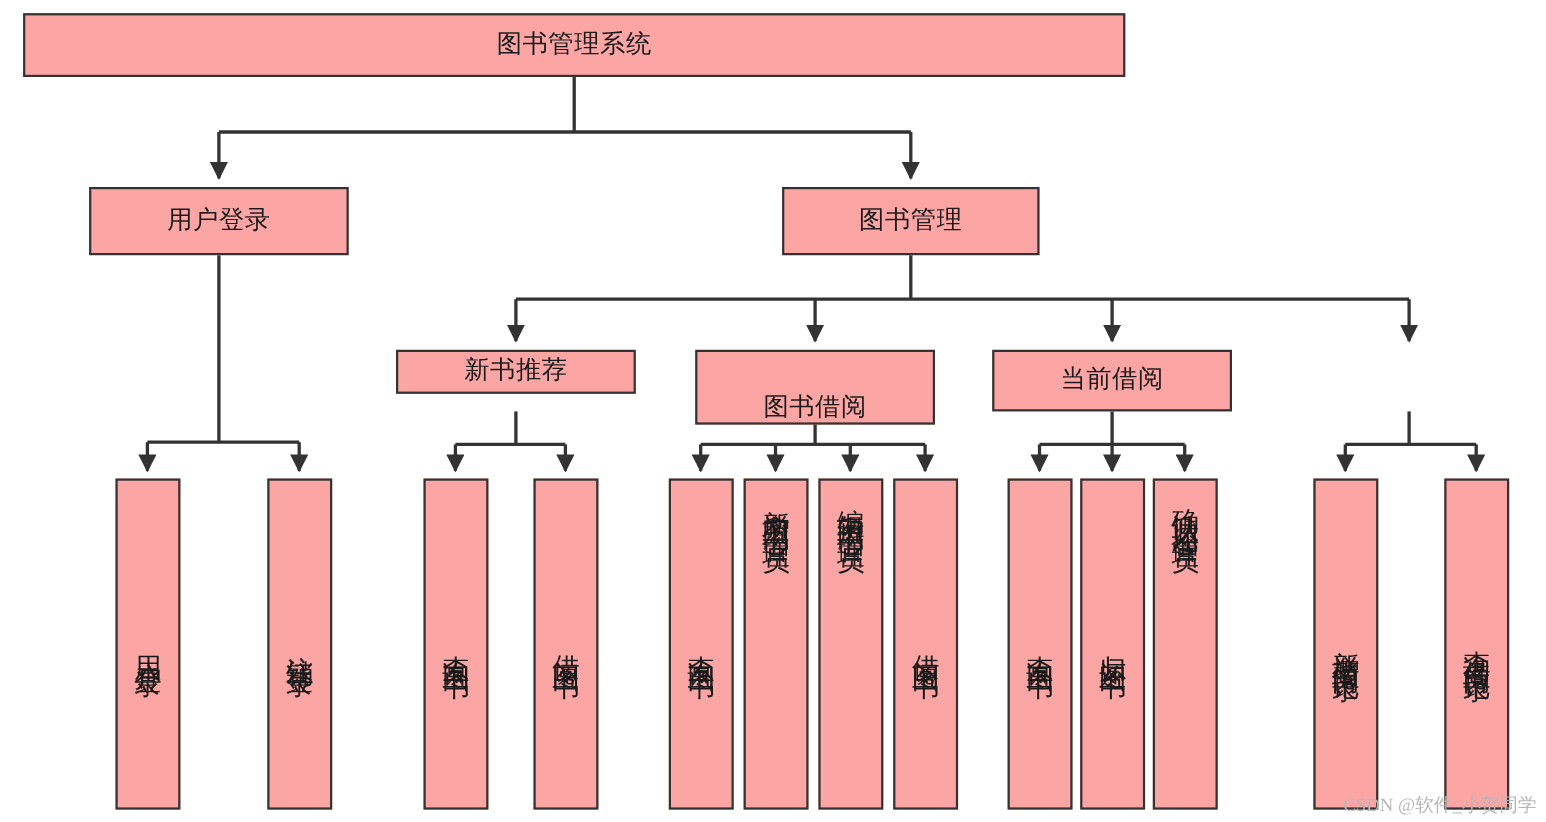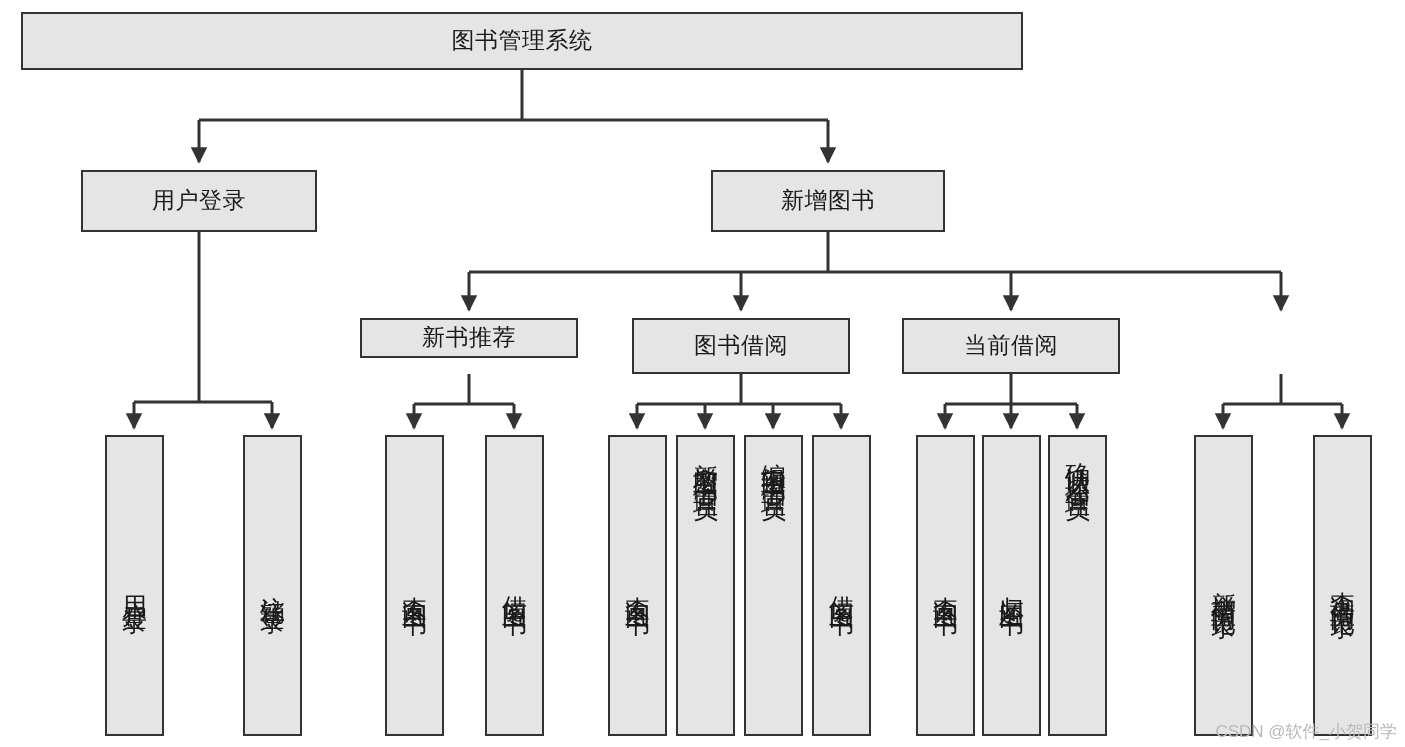--- a/index.html
+++ b/index.html
@@ -21,21 +21,21 @@
     position: absolute;
     left: 0;
     top: 0;
     width: 1405px;
     height: 747px;
     pointer-events: none;
   }
   .node {
     position: absolute;
     box-sizing: border-box;
-    background: #e5e5e5;
+    background: #fca5a5;
     border: 2.5px solid #333333;
     display: flex;
     align-items: center;
     justify-content: center;
     color: #1a1a1a;
     z-index: 2;
   }
   .node .lbl {
     display: block;
     text-align: center;
@@ -69,21 +69,21 @@
     padding-top: 0;
   }
   .watermark {
     position: absolute;
     right: 8px;
     bottom: 4px;
     font-size: 17px;
     color: #b8b8b8;
     z-index: 5;
     white-space: nowrap;
-    font-family: Liberation Sans, sans-serif;
+    font-family: Liberation Serif, serif;
   }
 </style>
 </head>
 <body>
 
 <div id="canvas">
 
   <svg id="edges" viewBox="0 0 1405 747">
     <defs>
       <marker id="arrow" viewBox="0 0 10 10" refX="9" refY="5" markerWidth="5.5" markerHeight="5.5" orient="auto-start-reverse">
@@ -135,27 +135,27 @@
   </svg>
 
   <div class="node root horiz" style="left:21px; top:12px; width:1002px; height:58px;">
     <span class="lbl">图书管理系统</span>
   </div>
 
   <div class="node horiz" style="left:81px; top:170px; width:236px; height:62px;">
     <span class="lbl">用户登录</span>
   </div>
   <div class="node horiz" style="left:711px; top:170px; width:234px; height:62px;">
-    <span class="lbl">新增图书</span>
+    <span class="lbl">图书管理</span>
   </div>
 
   <div class="node horiz" style="left:360px; top:318px; width:218px; height:40px;">
     <span class="lbl">新书推荐</span>
   </div>
-  <div class="node horiz" style="left:632px; top:318px; width:218px; height:56px;">
+  <div class="node horiz" style="left:632px; top:318px; width:218px; height:68px;align-items:flex-end;">
     <span class="lbl">图书借阅</span>
   </div>
   <div class="node horiz" style="left:902px; top:318px; width:218px; height:56px;">
     <span class="lbl">当前借阅</span>
   </div>
 
   <div class="node vert centered" style="left:105px; top:435px; width:59px; height:301px;">
     <span class="lbl">用户登录</span>
   </div>
   <div class="node vert centered" style="left:243px; top:435px; width:59px; height:301px;">

